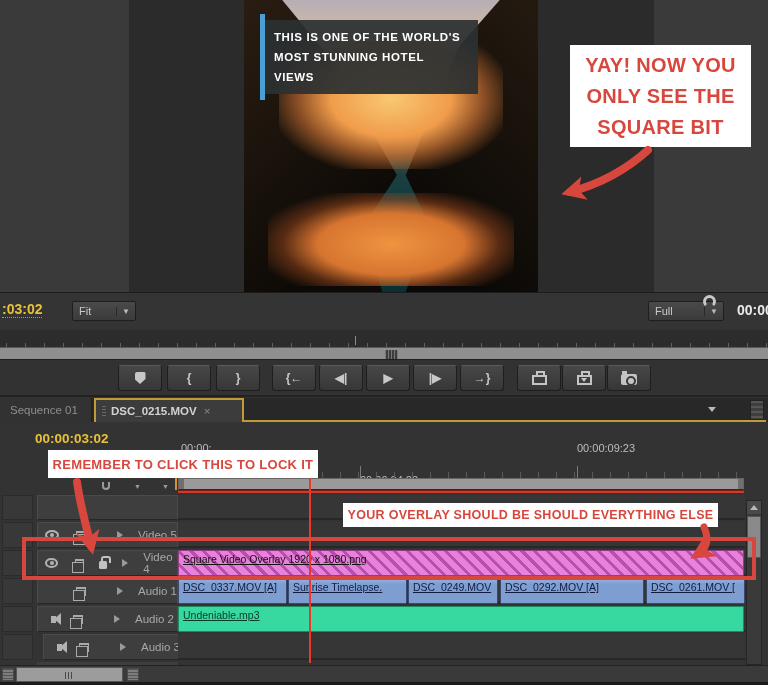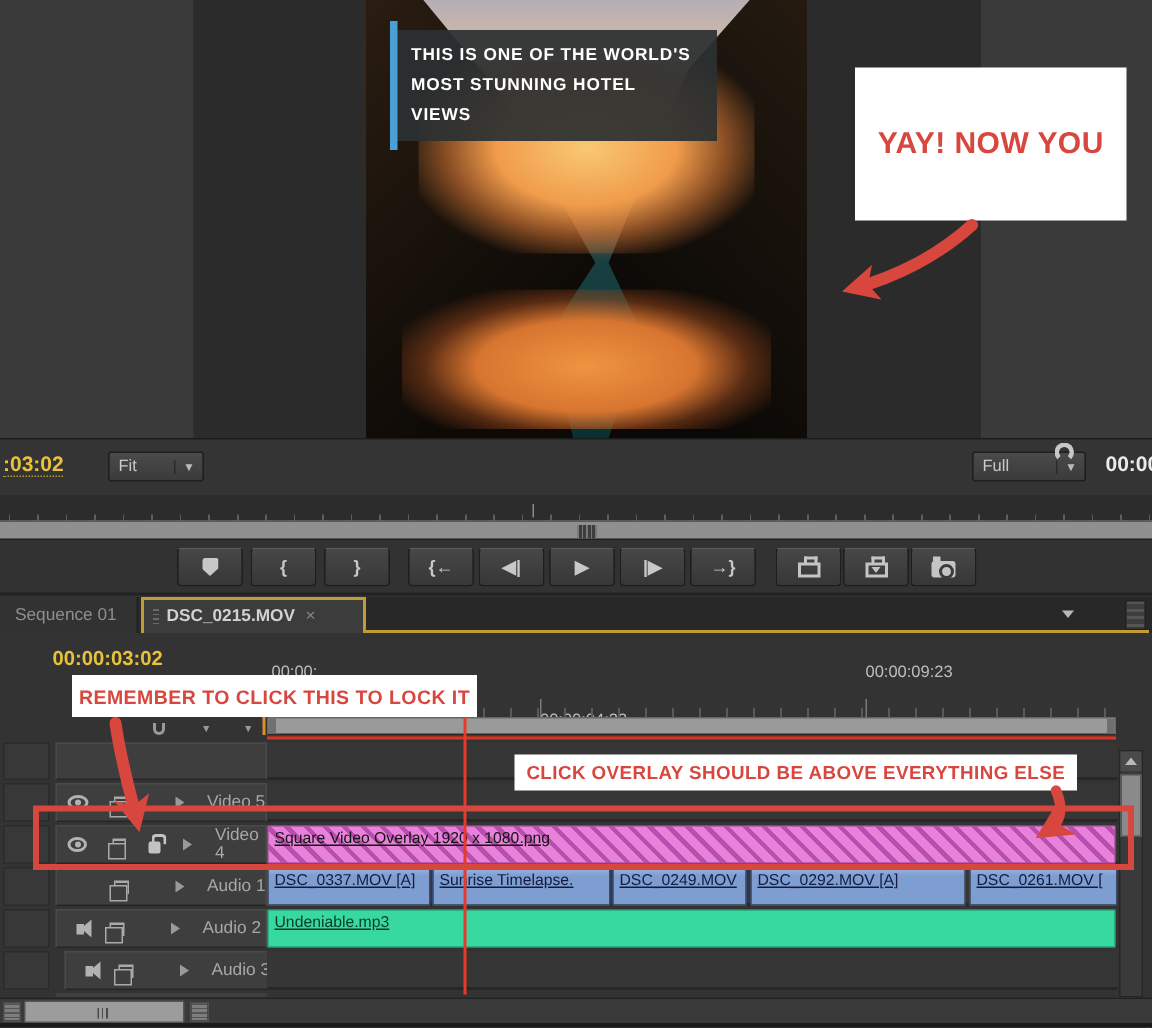--- a/index.html
+++ b/index.html
@@ -345,24 +345,26 @@
     <div class="hs-thumb"></div>
     <div class="hs-btn" style="left:127px;"></div>
   </div>
   <div class="abs bottom-strip"></div>
 
   <div class="red-rect abs"></div>
 
   <div class="note note-yay">
     <div>
       <div>YAY! NOW YOU</div>
+      <div>ONLY SEE THE</div>
+      <div>SQUARE BIT</div>
     </div>
   </div>
   <div class="note note-lock">REMEMBER TO CLICK THIS TO LOCK IT</div>
-  <div class="note note-overlay">CLICK OVERLAY SHOULD BE ABOVE EVERYTHING ELSE</div>
+  <div class="note note-overlay">YOUR OVERLAY SHOULD BE SHOULD EVERYTHING ELSE</div>
 
   <svg id="arrows" class="abs" viewBox="0 0 768 685">
     <defs>
       <marker id="ah" markerUnits="userSpaceOnUse" markerWidth="24" markerHeight="24" refX="15" refY="12" orient="auto">
         <path d="M0,0 L24,12 L0,24 L6,12 z" fill="#d8473e"></path>
       </marker>
     </defs>
     <path d="M648,150 C625,171 596,185 570,192" fill="none" stroke="#d8473e" stroke-width="8" stroke-linecap="round" marker-end="url(#ah)"></path>
     <path d="M77,482 C81,510 87,528 91,546" fill="none" stroke="#d8473e" stroke-width="8" stroke-linecap="round" marker-end="url(#ah)"></path>
     <path d="M704,527 C710,541 706,549 698,554" fill="none" stroke="#d8473e" stroke-width="7" stroke-linecap="round" marker-end="url(#ah)"></path>

